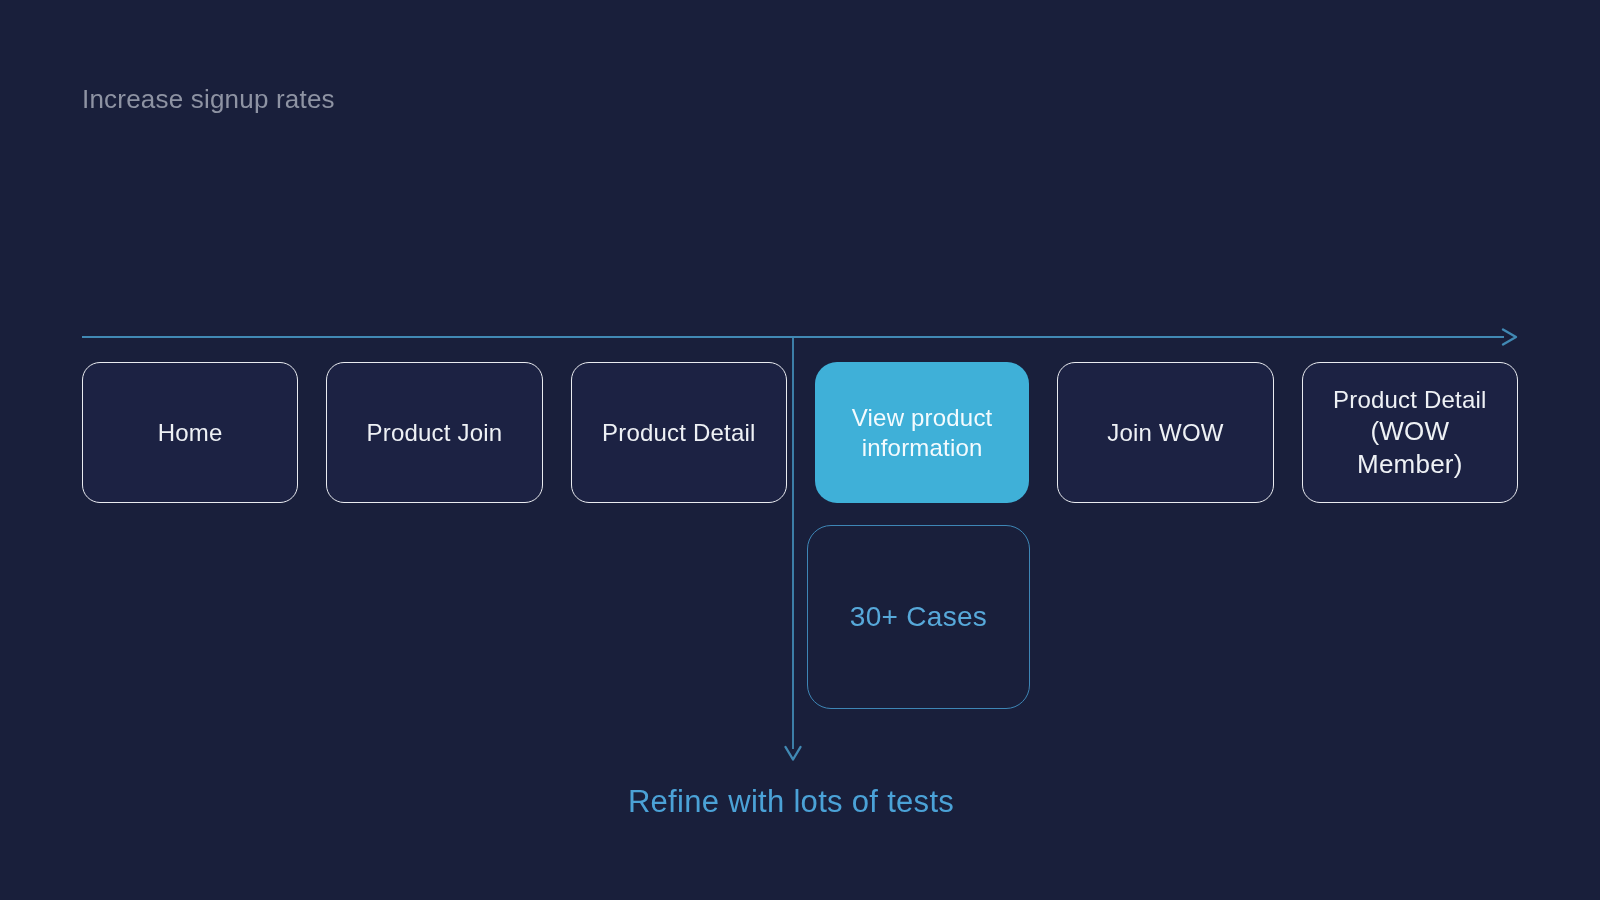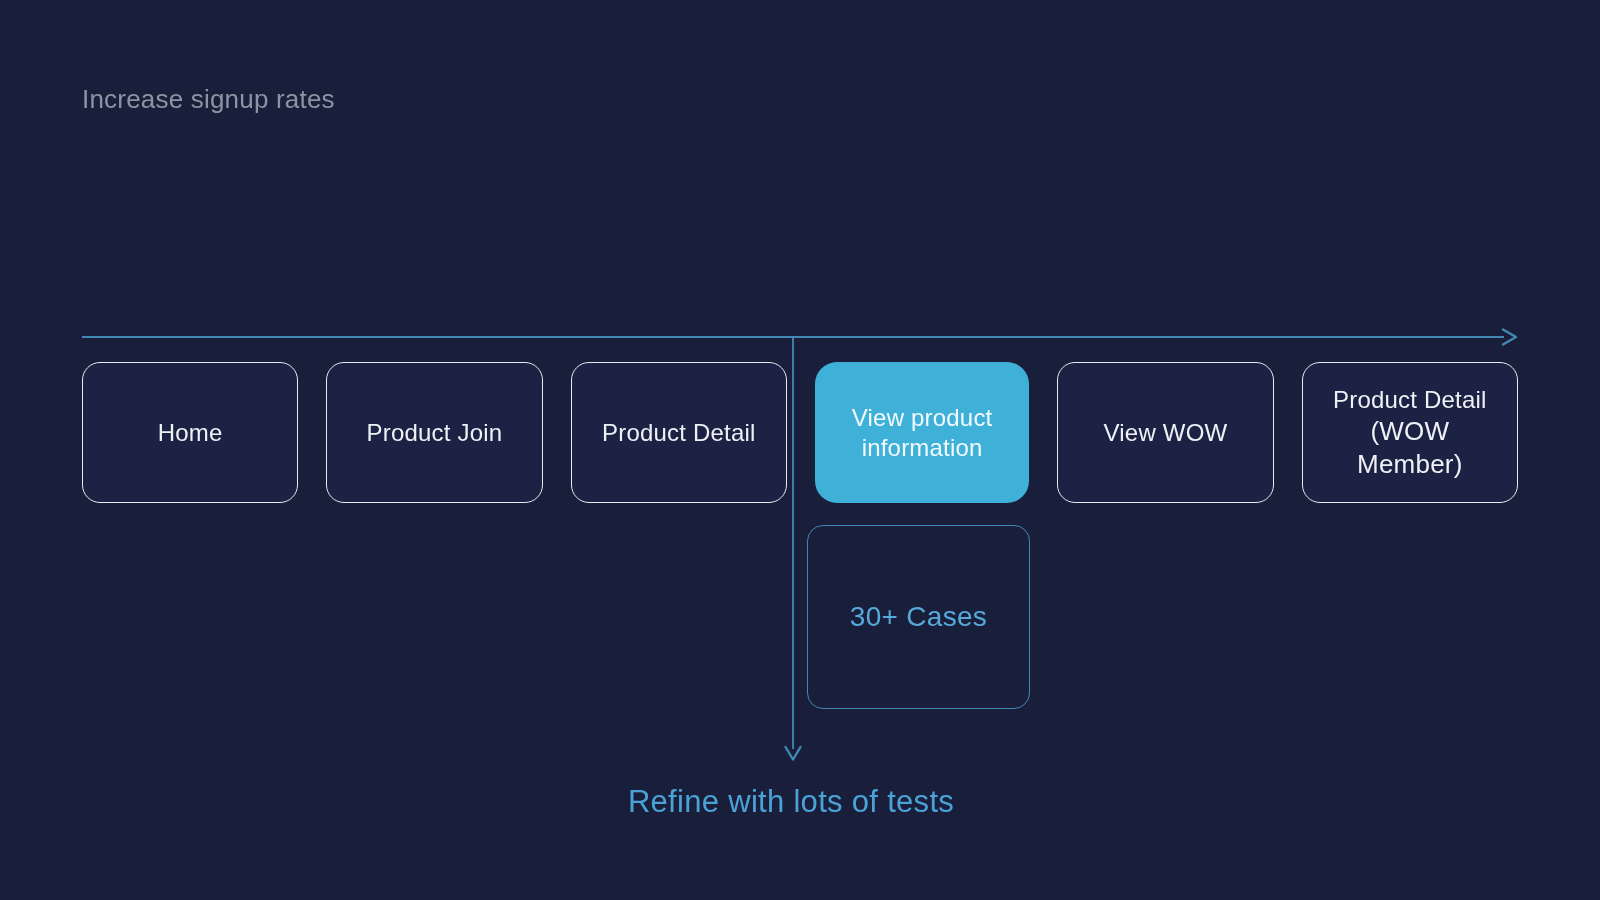--- a/index.html
+++ b/index.html
@@ -94,21 +94,21 @@
     border-radius: 22px;
     color: var(--accent-text);
   }
   .cases-box {
     position: absolute;
     left: 807px;
     top: 525px;
     width: 223px;
     height: 184px;
     border: 1.5px solid var(--cases-border);
-    border-radius: 16px;
+    border-radius: 24px;
     display: flex;
     align-items: center;
     justify-content: center;
     text-align: center;
   }
   .cases-label {
     color: var(--cases-text);
     font-size: 28px;
     letter-spacing: 0.3px;
   }
@@ -150,21 +150,21 @@
 
     <div class="step-box">
       <span class="step-label">Product Detail</span>
     </div>
 
     <div class="step-box highlight">
       <span class="step-label">View product information</span>
     </div>
 
     <div class="step-box">
-      <span class="step-label">View WOW</span>
+      <span class="step-label">Join WOW</span>
     </div>
 
     <div class="step-box">
       <span class="step-label">Product Detail</span>
       <span class="step-sublabel">(WOW Member)</span>
     </div>
 
   </div>
 
   <div class="cases-box">

